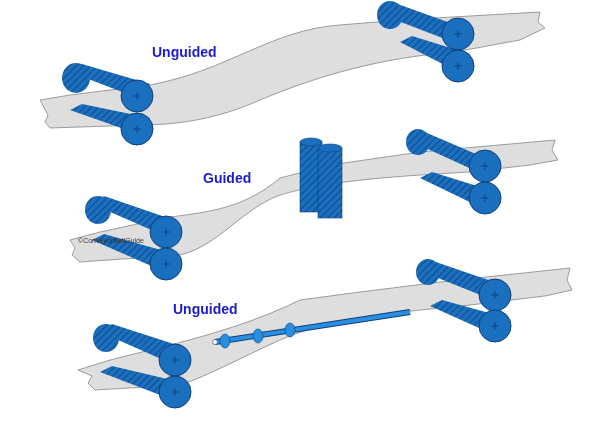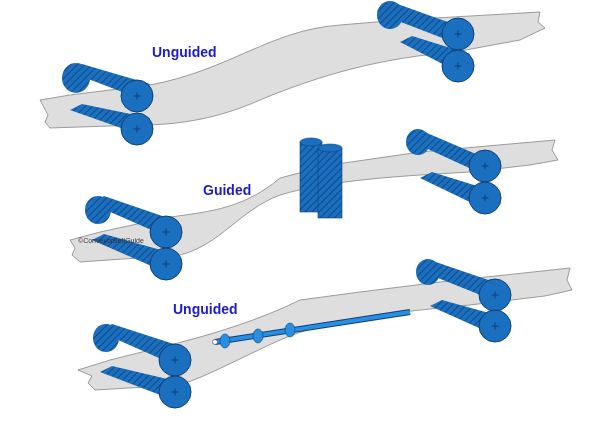--- a/index.html
+++ b/index.html
@@ -75,15 +75,15 @@
     <line x1="215" y1="342" x2="410" y2="312" stroke="#0d3f7a" stroke-width="6"></line>
     <line x1="215" y1="342" x2="410" y2="312" stroke="#2a8ee0" stroke-width="4"></line>
     <ellipse cx="225" cy="341" rx="5" ry="7" fill="#2a8ee0" stroke="#0d3f7a" stroke-width="0.6"></ellipse>
     <ellipse cx="258" cy="336" rx="5" ry="7" fill="#2a8ee0" stroke="#0d3f7a" stroke-width="0.6"></ellipse>
     <ellipse cx="290" cy="330" rx="5" ry="7" fill="#2a8ee0" stroke="#0d3f7a" stroke-width="0.6"></ellipse>
     <circle cx="215" cy="342" r="2.5" fill="#fff" stroke="#0d3f7a" stroke-width="0.6"></circle>
   </g>
 </svg>
 
 <div class="lbl" style="left:152px;top:44px;">Unguided</div>
-<div class="lbl" style="left:203px;top:182px;">Guided</div>
+<div class="lbl" style="left:203px;top:170px;">Guided</div>
 <div class="lbl" style="left:173px;top:301px;">Unguided</div>
 <div class="wm" style="left:78px;top:237px;">©ConveyorBeltGuide</div>
 
 </body></html>

